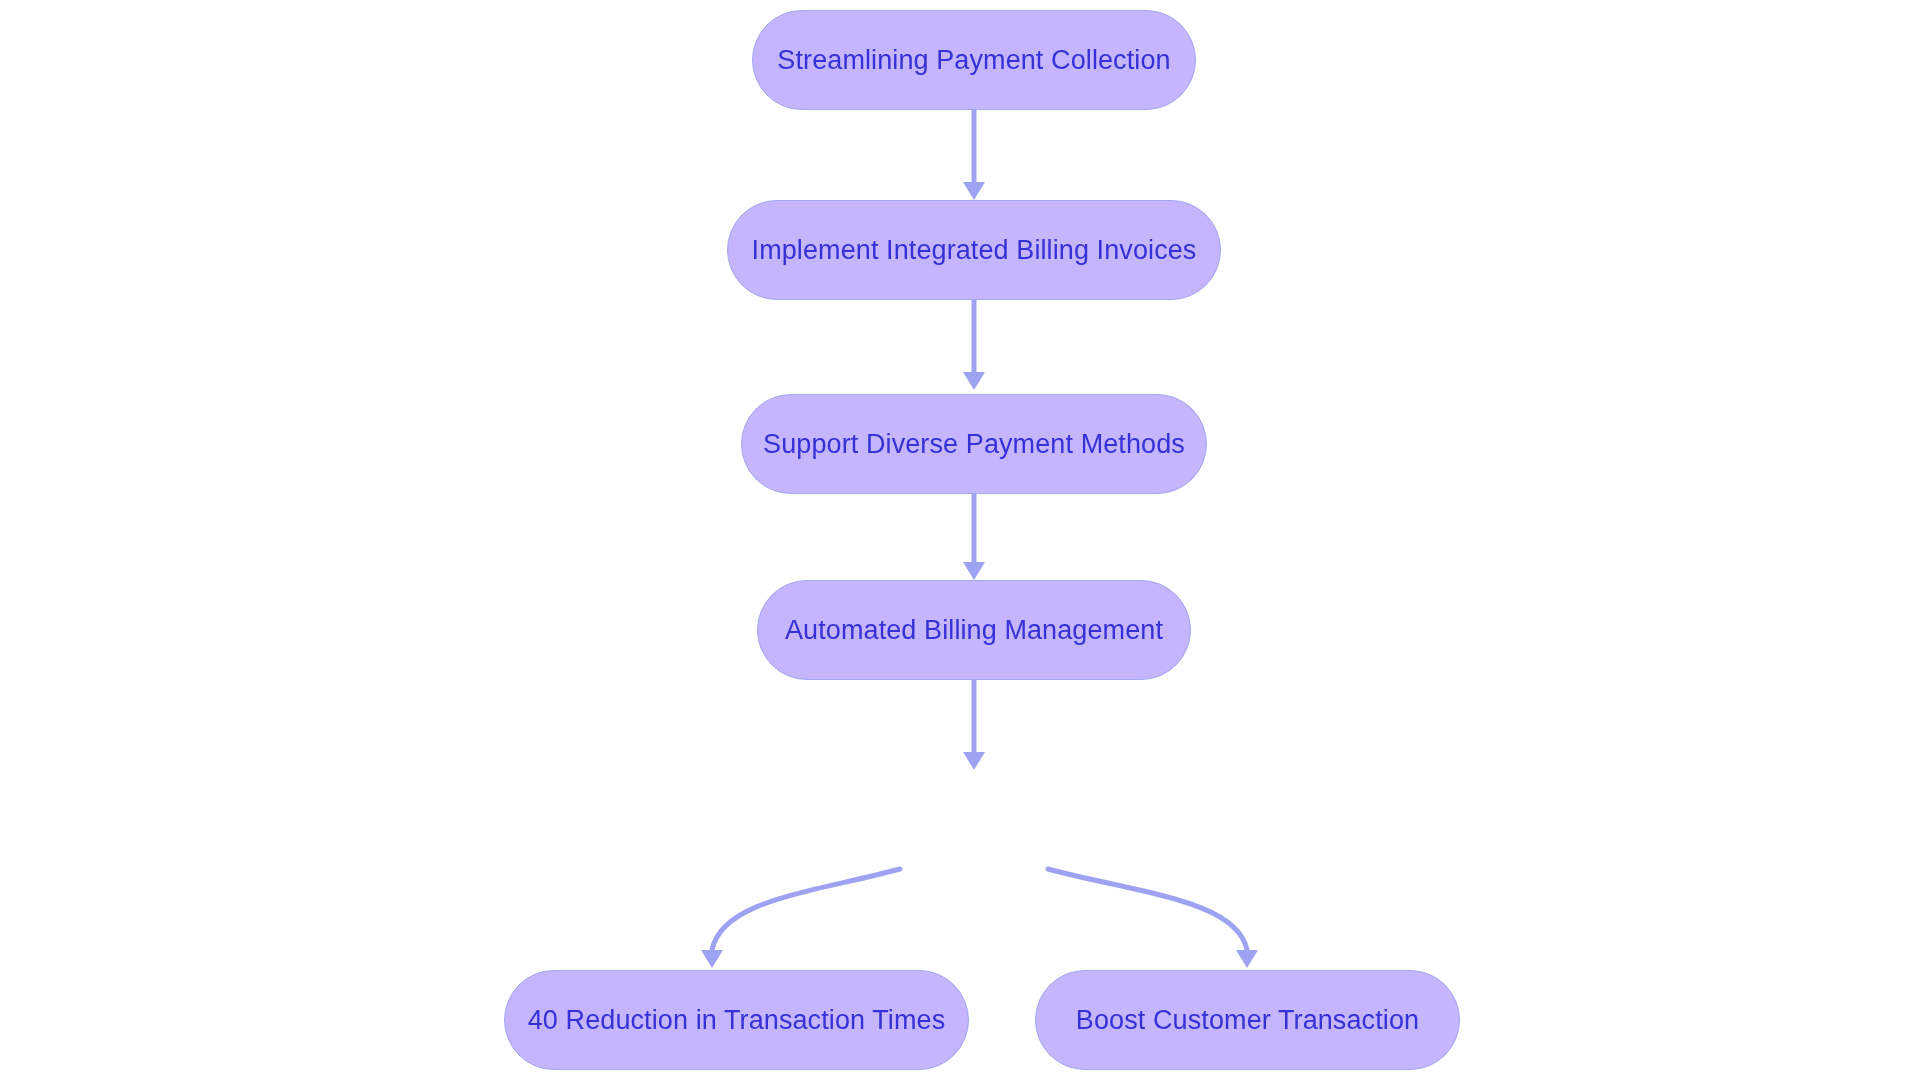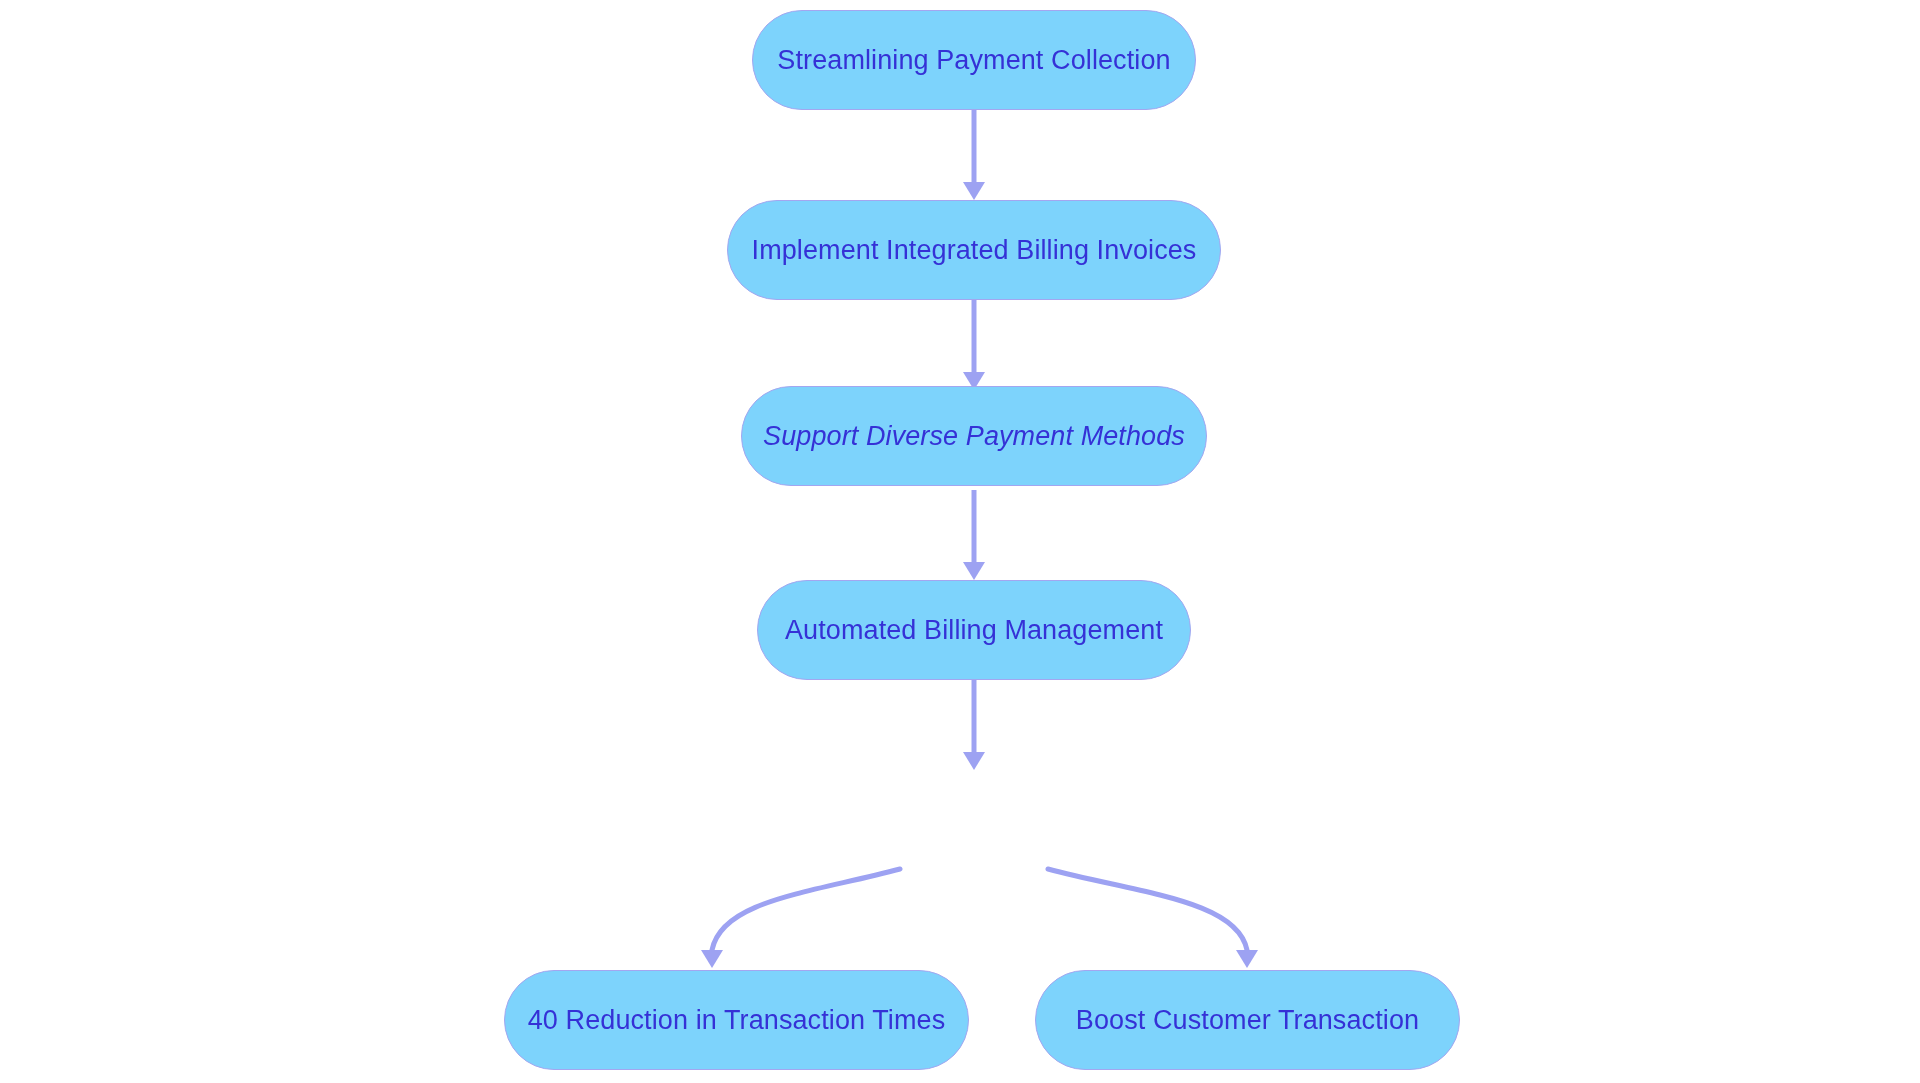--- a/index.html
+++ b/index.html
@@ -40,21 +40,21 @@
   }
 
   .node {
     position: absolute;
     box-sizing: border-box;
     display: flex;
     align-items: center;
     justify-content: center;
     height: 100px;
     border-radius: 52px;
-    background: #7dd3fc;
+    background: #c4b5fd;
     border: 1.6px solid #a3a6f0;
   }
 
   .node-label {
     font-family: "Liberation Sans", sans-serif;
     font-size: 27px;
     font-weight: 400;
     color: #3531d6;
     letter-spacing: 0.1px;
     white-space: nowrap;
@@ -102,21 +102,21 @@
   <div id="node-layer">
 
     <div class="node" style="left:752px; top:10px; width:444px;">
       <span class="node-label">Streamlining Payment Collection</span>
     </div>
 
     <div class="node" style="left:727px; top:200px; width:494px;">
       <span class="node-label">Implement Integrated Billing Invoices</span>
     </div>
 
-    <div class="node" style="left:741px; top:386px; width:466px;font-style:italic;">
+    <div class="node" style="left:741px; top:394px; width:466px;">
       <span class="node-label">Support Diverse Payment Methods</span>
     </div>
 
     <div class="node" style="left:757px; top:580px; width:434px;">
       <span class="node-label">Automated Billing Management</span>
     </div>
 
 
     <div class="node" style="left:504px; top:970px; width:465px;">
       <span class="node-label">40 Reduction in Transaction Times</span>

